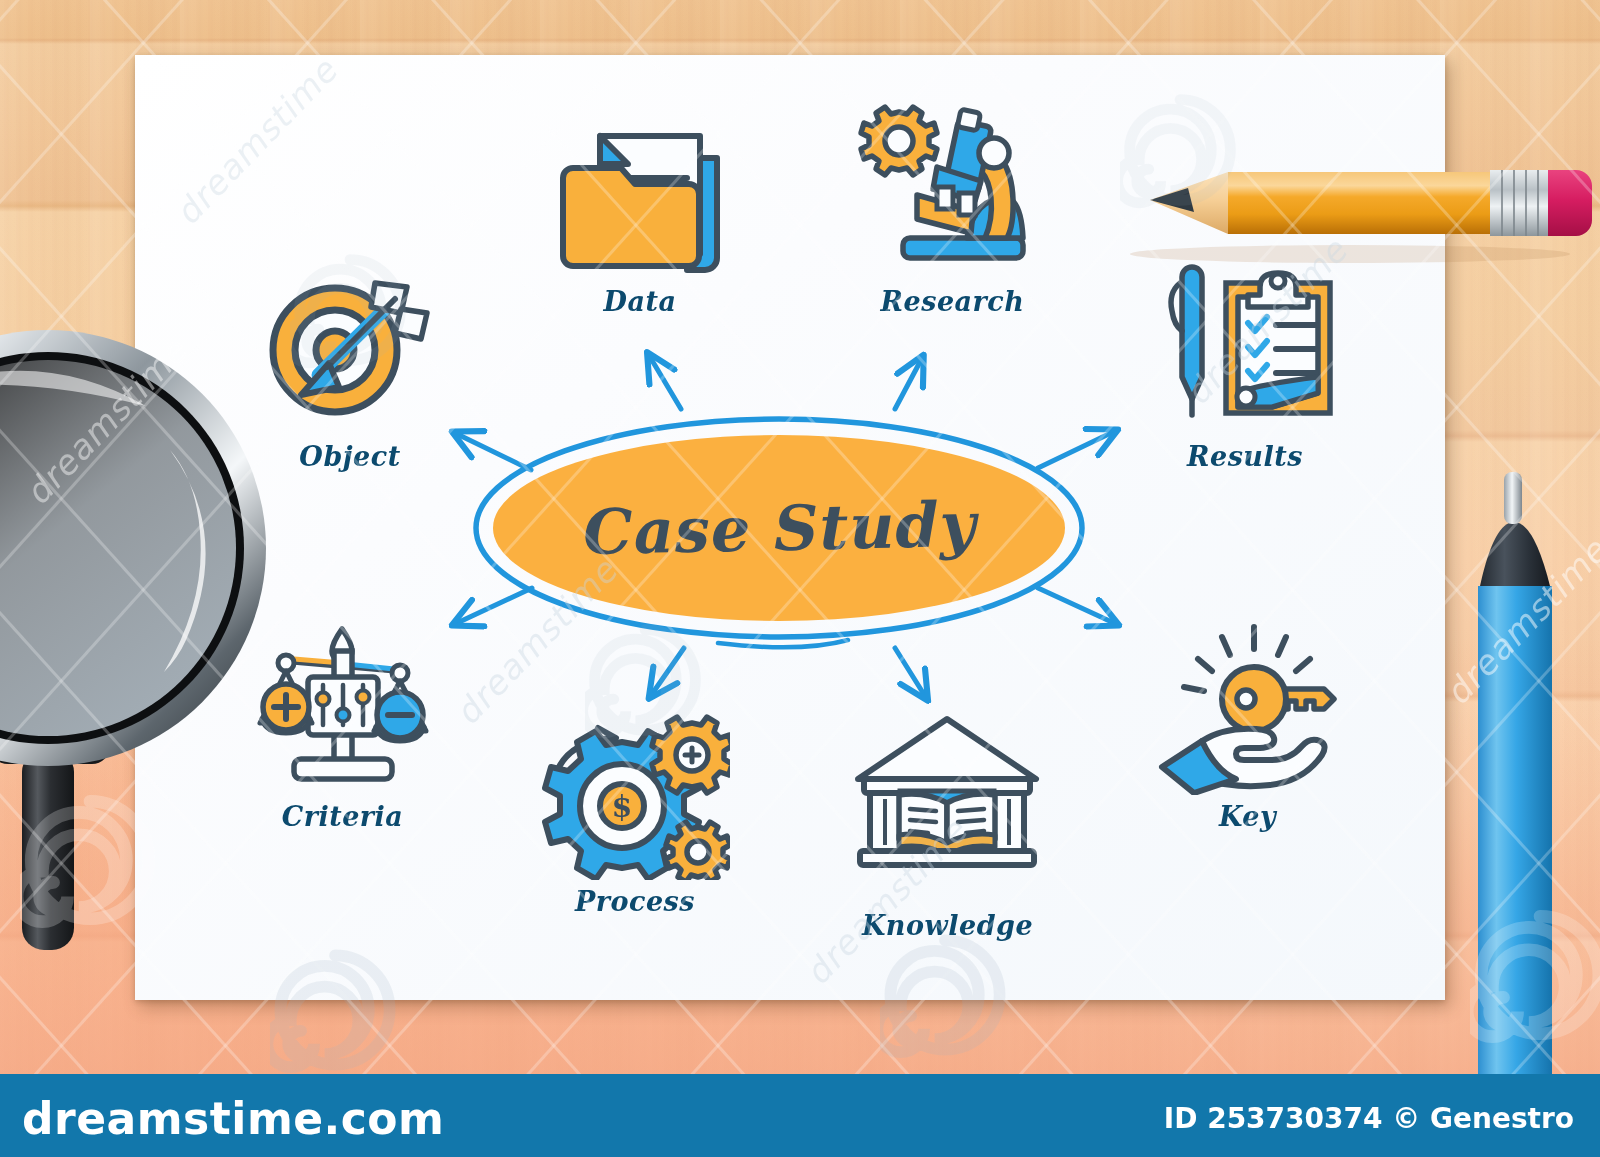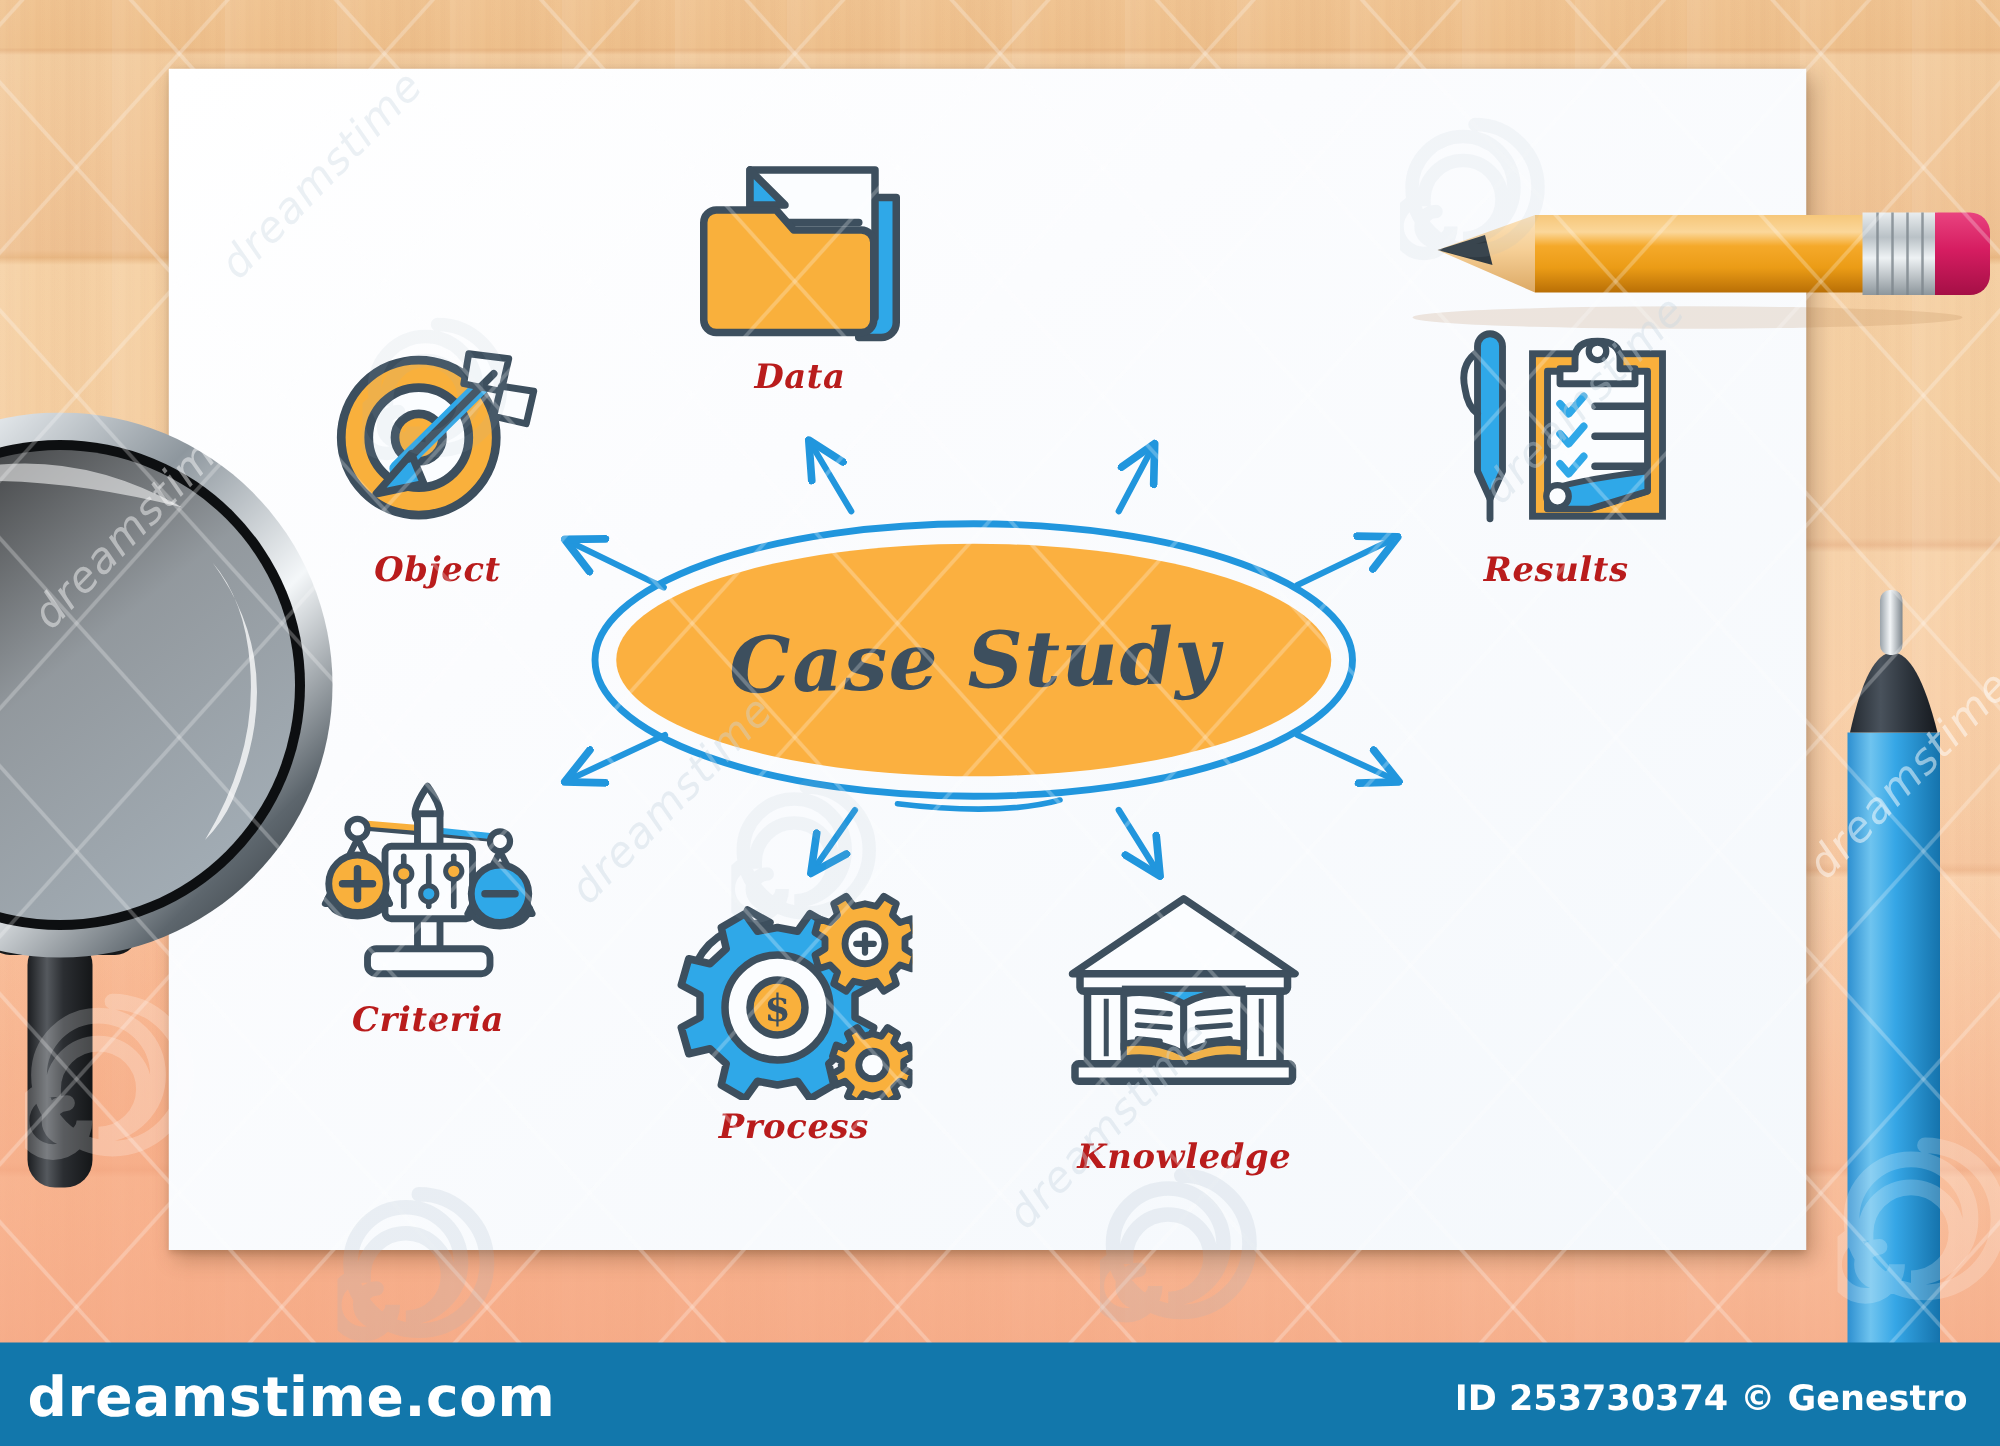--- a/index.html
+++ b/index.html
@@ -52,21 +52,21 @@
   .lattice{position:absolute;inset:0;pointer-events:none;
     background:
       repeating-linear-gradient(48deg, rgba(255,255,255,0) 0px, rgba(255,255,255,0) 118px, rgba(255,255,255,.35) 119px, rgba(255,255,255,.35) 121px, rgba(255,255,255,0) 122px),
       repeating-linear-gradient(-48deg, rgba(255,255,255,0) 0px, rgba(255,255,255,0) 118px, rgba(255,255,255,.33) 119px, rgba(255,255,255,.33) 121px, rgba(255,255,255,0) 122px);
     opacity:.75;}
 
   
   .node{position:absolute;display:flex;flex-direction:column;align-items:center;}
   .node .ico{display:block;}
   .node .lbl{margin-top:6px;font-family:"DejaVu Serif",serif;font-style:italic;
-    font-size:27px;color:#b91c1c;letter-spacing:.5px;font-weight:600;}
+    font-size:27px;color:#0c4a6e;letter-spacing:.5px;font-weight:600;}
 
   
   .center-wrap{position:absolute;left:455px;top:380px;width:650px;height:300px;}
   .center-title{position:absolute;left:0;top:0;width:650px;height:300px;
     display:flex;align-items:center;justify-content:center;
     font-family:"DejaVu Serif",serif;font-style:italic;font-weight:700;
     font-size:62px;color:#3d4f5e;letter-spacing:1px;
     transform:translateY(-2px) rotate(-1.2deg);}
 
   
@@ -152,20 +152,46 @@
         <line x1="78" y1="78" x2="142" y2="78"></line>
         <line x1="66" y1="99" x2="142" y2="99"></line>
         <line x1="78" y1="120" x2="142" y2="120"></line>
       </g>
 
       <path d="M28 68 h48 l14 16 h54 a10 10 0 0 1 10 10 v62 a10 10 0 0 1 -10 10 h-116 a10 10 0 0 1 -10 -10 v-78 a10 10 0 0 1 10 -10 z" fill="#f9b03c" stroke="#3d4f5e" stroke-width="6" stroke-linejoin="round"></path>
     </svg>
     <div class="lbl">Data</div>
   </div>
 
+  <div class="node" style="left:855px;top:95px;">
+    <svg class="ico" width="195" height="185" viewBox="0 0 195 185">
+
+      <g transform="translate(44,48)">
+        <path d="M0,-31 L8,-29 L14,-36 L23,-30 L20,-22 L27,-17 L35,-20 L38,-10 L30,-6 L30,2 L38,6 L35,16 L27,13 L20,18 L23,26 L14,32 L8,25 L0,27 L-8,25 L-14,32 L-23,26 L-20,18 L-27,13 L-35,16 L-38,6 L-30,2 L-30,-6 L-38,-10 L-35,-20 L-27,-17 L-20,-22 L-23,-30 L-14,-36 L-8,-29 Z" fill="#f9b03c" stroke="#3d4f5e" stroke-width="5.5" stroke-linejoin="round"></path>
+        <circle cx="0" cy="-2" r="14" fill="#fbfdff" stroke="#3d4f5e" stroke-width="5.5"></circle>
+      </g>
+
+      <rect x="48" y="143" width="120" height="20" rx="7" fill="#2fa8e8" stroke="#3d4f5e" stroke-width="5.5"></rect>
+
+      <path d="M112 143 q8 -40 38 -40 q16 0 18 40 z" fill="#2fa8e8" stroke="#3d4f5e" stroke-width="5.5" stroke-linejoin="round"></path>
+
+      <path d="M118 48 q38 6 40 56 q1 26 -6 39 h-22 q8 -18 6 -40 q-3 -34 -34 -40 z" fill="#f9b03c" stroke="#3d4f5e" stroke-width="5.5" stroke-linejoin="round"></path>
+
+      <path d="M62 100 l56 16 l-2 22 l-54 -14 z" fill="#f9b03c" stroke="#3d4f5e" stroke-width="5.5" stroke-linejoin="round"></path>
+
+      <rect x="96" y="28" width="34" height="68" rx="5" transform="rotate(12 113 62)" fill="#2fa8e8" stroke="#3d4f5e" stroke-width="5.5"></rect>
+      <rect x="104" y="16" width="20" height="18" rx="4" transform="rotate(12 114 25)" fill="#fbfdff" stroke="#3d4f5e" stroke-width="5"></rect>
+      <circle cx="139" cy="58" r="15" fill="#fbfdff" stroke="#3d4f5e" stroke-width="5.5"></circle>
+
+      <path d="M82 72 l44 14 l-6 20 l-42 -12 z" fill="#2fa8e8" stroke="#3d4f5e" stroke-width="5.5" stroke-linejoin="round"></path>
+      <rect x="82" y="92" width="16" height="22" fill="#fbfdff" stroke="#3d4f5e" stroke-width="5"></rect>
+      <rect x="104" y="98" width="16" height="22" fill="#fbfdff" stroke="#3d4f5e" stroke-width="5"></rect>
+    </svg>
+    <div class="lbl">Research</div>
+  </div>
 
   <div class="node" style="left:1150px;top:255px;">
     <svg class="ico" width="190" height="180" viewBox="0 0 190 180">
 
       <path d="M32 22 a10 10 0 0 1 20 0 v100 l-10 22 l-10 -22 z" fill="#2fa8e8" stroke="#3d4f5e" stroke-width="5.5" stroke-linejoin="round"></path>
       <line x1="42" y1="144" x2="42" y2="160" stroke="#3d4f5e" stroke-width="5.5" stroke-linecap="round"></line>
       <path d="M30 28 q-12 10 -8 28 q2 14 10 20" fill="none" stroke="#3d4f5e" stroke-width="5.5" stroke-linecap="round"></path>
 
       <rect x="76" y="28" width="104" height="130" fill="#f9b03c" stroke="#3d4f5e" stroke-width="5.5"></rect>
 
@@ -288,20 +314,43 @@
           <line x1="116" y1="128" x2="134" y2="126"></line>
       </g>
 
       <path d="M49 130 q26 -4 48 8 q22 -12 48 -8 v12 q-26 -4 -48 8 q-22 -12 -48 -8 z" fill="#f0b24a" stroke="#3d4f5e" stroke-width="5" stroke-linejoin="round"></path>
 
       <rect x="10" y="146" width="174" height="14" rx="3" fill="#fbfdff" stroke="#3d4f5e" stroke-width="6"></rect>
     </svg>
     <div class="lbl">Knowledge</div>
   </div>
 
+  <div class="node" style="left:1150px;top:615px;">
+    <svg class="ico" width="195" height="180" viewBox="0 0 195 180">
+
+      <g stroke="#3d4f5e" stroke-width="6" stroke-linecap="round">
+        <line x1="104" y1="12" x2="104" y2="34"></line>
+        <line x1="72" y1="22" x2="80" y2="40"></line>
+        <line x1="48" y1="44" x2="62" y2="56"></line>
+        <line x1="34" y1="72" x2="54" y2="76"></line>
+        <line x1="136" y1="22" x2="128" y2="40"></line>
+        <line x1="160" y1="44" x2="146" y2="56"></line>
+      </g>
+
+      <path d="M116 74 h58 l10 10 l-10 10 h-10 v-8 h-8 v8 h-10 v-8 h-8 v8 h-22 z" fill="#f9b03c" stroke="#3d4f5e" stroke-width="5.5" stroke-linejoin="round"></path>
+
+      <circle cx="104" cy="84" r="32" fill="#f9b03c" stroke="#3d4f5e" stroke-width="6"></circle>
+      <circle cx="96" cy="84" r="9" fill="#fbfdff" stroke="#3d4f5e" stroke-width="5.5"></circle>
+
+      <path d="M52 126 q22 -14 54 -12 q16 1 18 9 q2 9 -14 10 h-16 q-8 0 -8 6 q0 6 8 6 h28 q18 0 30 -14 q8 -9 18 -5 q8 4 2 14 q-18 26 -52 30 q-34 4 -68 -6 z" fill="#fbfdff" stroke="#3d4f5e" stroke-width="6" stroke-linejoin="round"></path>
+
+      <path d="M52 126 L12 152 l32 26 l42 -14 q-20 -8 -34 -38 z" fill="#2fa8e8" stroke="#3d4f5e" stroke-width="6" stroke-linejoin="round"></path>
+    </svg>
+    <div class="lbl">Key</div>
+  </div>
 
   <svg style="position:absolute;left:-130px;top:330px;" width="420" height="640" viewBox="0 0 420 640">
     <defs>
       <linearGradient id="rim" x1="0" y1="0" x2="1" y2="1">
         <stop offset="0%" stop-color="#2f3338"></stop>
           <stop offset="18%" stop-color="#e9edf0"></stop>
         <stop offset="40%" stop-color="#8e979e"></stop>
           <stop offset="62%" stop-color="#f4f7f9"></stop>
         <stop offset="82%" stop-color="#5d666d"></stop>
           <stop offset="100%" stop-color="#23282c"></stop>

